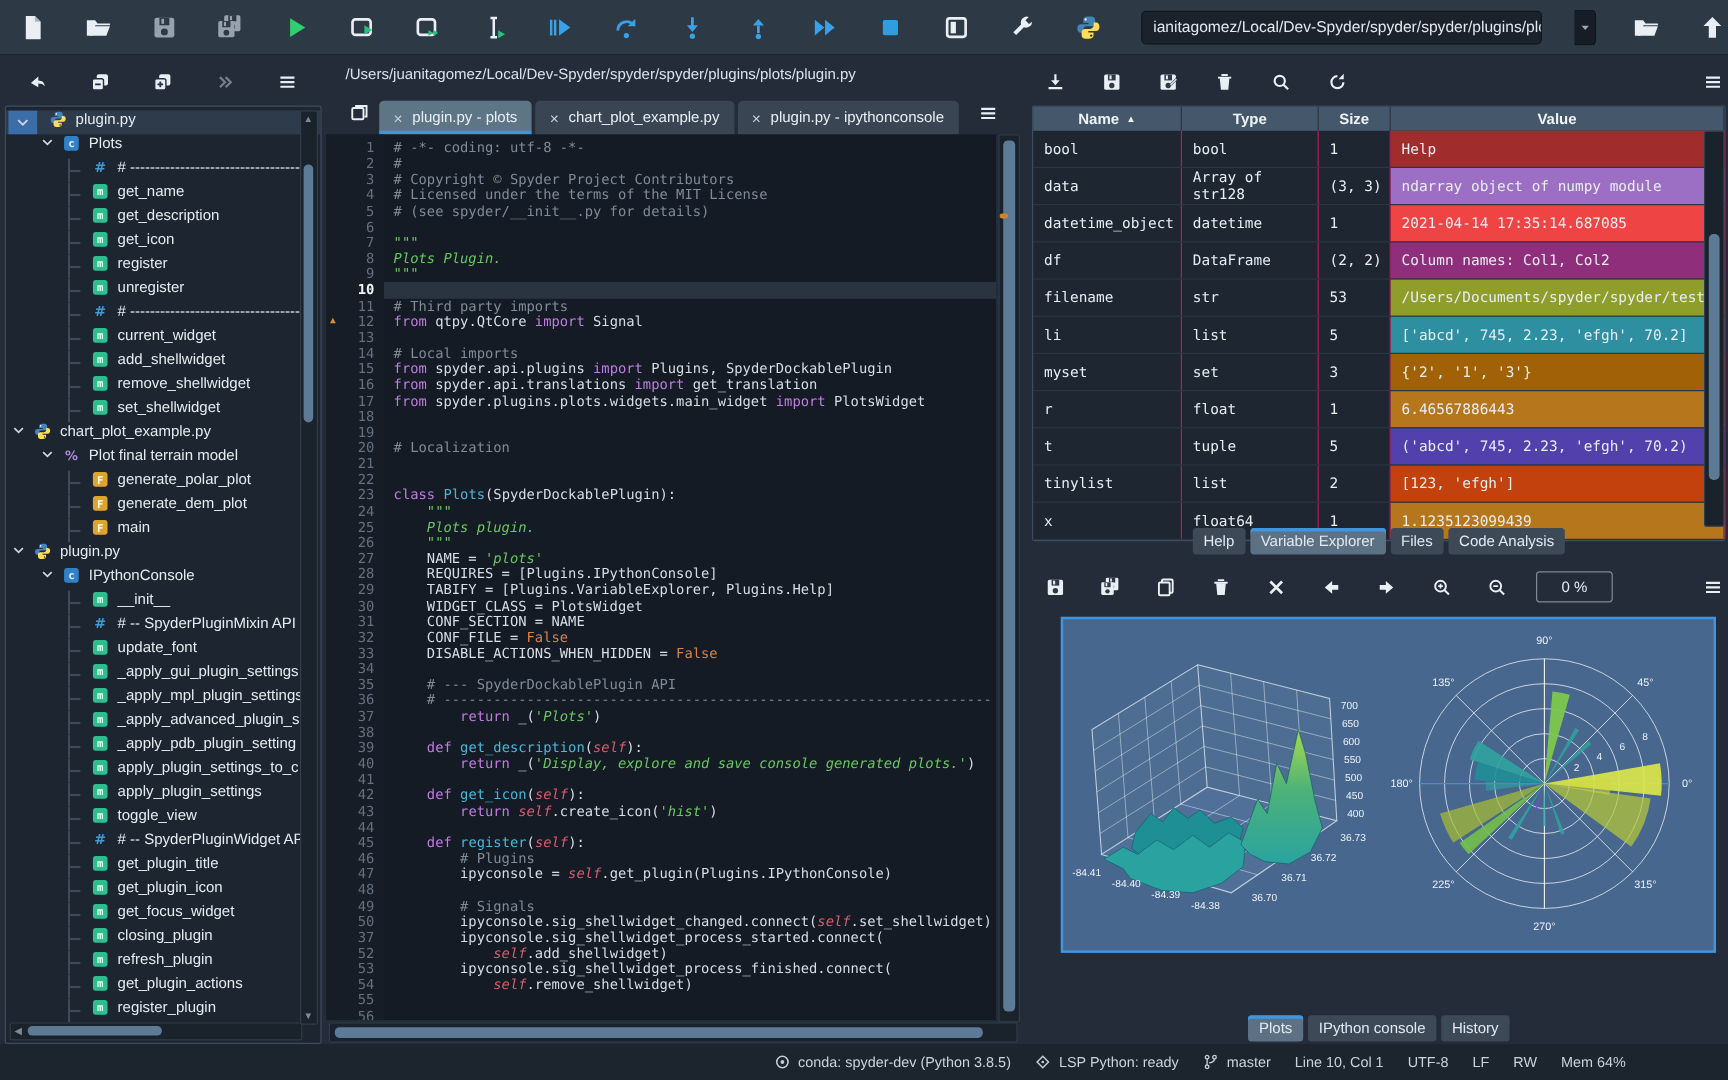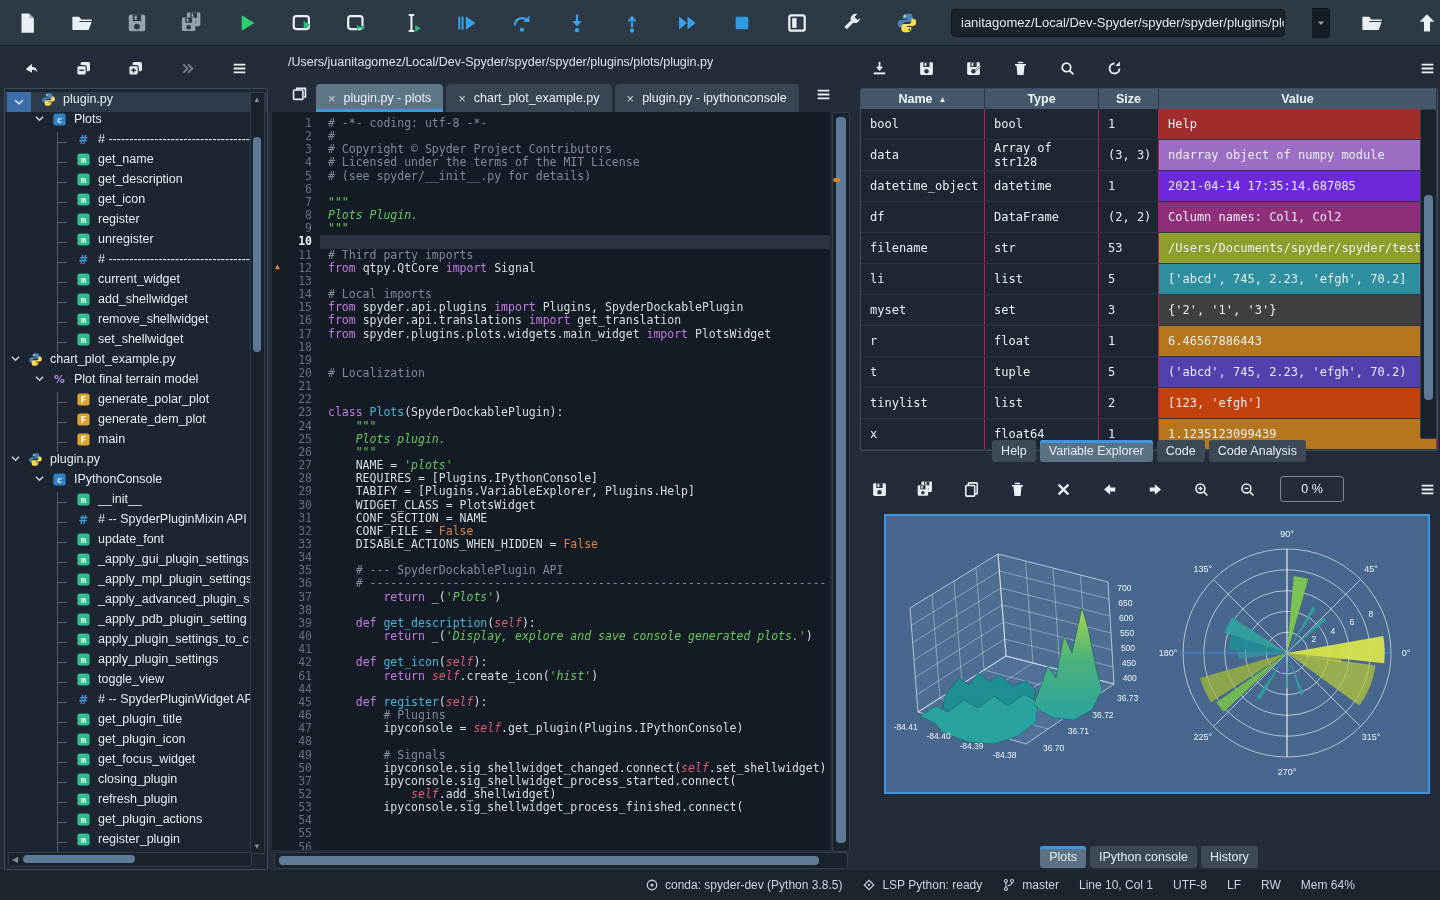--- a/index.html
+++ b/index.html
@@ -721,21 +721,21 @@
       <div class="gl">33</div>
       <div class="gl">34</div>
       <div class="gl">35</div>
       <div class="gl">36</div>
       <div class="gl">37</div>
       <div class="gl">38</div>
       <div class="gl">39</div>
       <div class="gl">40</div>
       <div class="gl">41</div>
       <div class="gl">42</div>
-      <div class="gl">61</div>
+      <div class="gl">43</div>
       <div class="gl">44</div>
       <div class="gl">45</div>
       <div class="gl">46</div>
       <div class="gl">47</div>
       <div class="gl">48</div>
       <div class="gl">49</div>
       <div class="gl">50</div>
       <div class="gl">37</div>
       <div class="gl">52</div>
       <div class="gl">53</div>
@@ -790,20 +790,21 @@
       <div class="cl"> </div>
       <div class="cl">    <span class="k">def</span> <span class="d">register</span>(<span class="f">self</span>):</div>
       <div class="cl"><span class="c">        # Plugins</span></div>
       <div class="cl">        ipyconsole = <span class="f">self</span>.get_plugin(Plugins.IPythonConsole)</div>
       <div class="cl"> </div>
       <div class="cl"><span class="c">        # Signals</span></div>
       <div class="cl">        ipyconsole.sig_shellwidget_changed.connect(<span class="f">self</span>.set_shellwidget)</div>
       <div class="cl">        ipyconsole.sig_shellwidget_process_started.connect(</div>
       <div class="cl">            <span class="f">self</span>.add_shellwidget)</div>
       <div class="cl">        ipyconsole.sig_shellwidget_process_finished.connect(</div>
+      <div class="cl">            <span class="f">self</span>.remove_shellwidget)</div>
     </div>
 </div>
 
 <div class="abs sbtrack" style="left:832px;top:112px;width:16px;height:738px">
   <div class="abs sbthumb" style="left:3px;top:4px;width:10px;height:726px"></div>
 </div>
 <div class="abs" style="left:833px;top:178px;width:7px;height:4px;background:#d2822a;border-radius:2px;z-index:3"></div>
 
 <div class="abs sbtrack" style="left:274px;top:852px;width:572px;height:15px">
   <div class="abs sbthumb" style="left:4px;top:3px;width:540px;height:9px"></div>
@@ -876,21 +877,21 @@
     <div class="vrow">
     <div style="width:124px">data</div>
     <div style="width:114px">Array of str128</div>
     <div style="width:60px">(3, 3)</div>
     <div class="vval" style="flex:1;background:#9d6fc4">ndarray object of numpy module</div>
   </div>
     <div class="vrow">
     <div style="width:124px">datetime_object</div>
     <div style="width:114px">datetime</div>
     <div style="width:60px">1</div>
-    <div class="vval" style="flex:1;background:#6d28d9">2021-04-14 17:35:14.687085</div>
+    <div class="vval" style="flex:1;background:#ef4444">2021-04-14 17:35:14.687085</div>
   </div>
     <div class="vrow">
     <div style="width:124px">df</div>
     <div style="width:114px">DataFrame</div>
     <div style="width:60px">(2, 2)</div>
     <div class="vval" style="flex:1;background:#8f2f7b">Column names: Col1, Col2</div>
   </div>
     <div class="vrow">
     <div style="width:124px">filename</div>
     <div style="width:114px">str</div>
@@ -900,21 +901,21 @@
     <div class="vrow">
     <div style="width:124px">li</div>
     <div style="width:114px">list</div>
     <div style="width:60px">5</div>
     <div class="vval" style="flex:1;background:#2d8fa0">['abcd', 745, 2.23, 'efgh', 70.2]</div>
   </div>
     <div class="vrow">
     <div style="width:124px">myset</div>
     <div style="width:114px">set</div>
     <div style="width:60px">3</div>
-    <div class="vval" style="flex:1;background:#404040">{'2', '1', '3'}</div>
+    <div class="vval" style="flex:1;background:#a16207">{'2', '1', '3'}</div>
   </div>
     <div class="vrow">
     <div style="width:124px">r</div>
     <div style="width:114px">float</div>
     <div style="width:60px">1</div>
     <div class="vval" style="flex:1;background:#b5761c">6.46567886443</div>
   </div>
     <div class="vrow">
     <div style="width:124px">t</div>
     <div style="width:114px">tuple</div>
@@ -934,21 +935,21 @@
     <div class="vval" style="flex:1;background:#b5761c">1.1235123099439</div>
   </div>
   </div>
 <div class="abs sbtrack" style="left:1420px;top:109px;width:15px;height:328px">
   <div class="abs sbthumb" style="left:3px;top:85px;width:9px;height:205px"></div>
 </div>
 
 <div class="abs ptabrow" id="vartabs" style="left:858px;top:440px;width:582px">
     <span class="ptab">Help</span>
     <span class="ptab act">Variable Explorer</span>
-    <span class="ptab">Code</span>
+    <span class="ptab">Files</span>
     <span class="ptab">Code Analysis</span>
   </div>
 
 <div class="abs minitoolbar" id="plotbar" style="left:862px;top:470px;width:574px;height:38px;gap:20px;padding-left:4px">
     <span class="tbtn">
       <svg class="ic" width="17" height="17" viewBox="0 0 16 16">
         <rect x="2" y="2" width="12" height="12" rx="1.3" fill="#e9eff4"></rect>
         <rect x="5" y="2" width="6" height="4.6" fill="#2d3945"></rect>
         <rect x="6.2" y="2.7" width="1.6" height="3" fill="#e9eff4"></rect>
         <circle cx="8" cy="10.6" r="2.1" fill="#2d3945"></circle>

